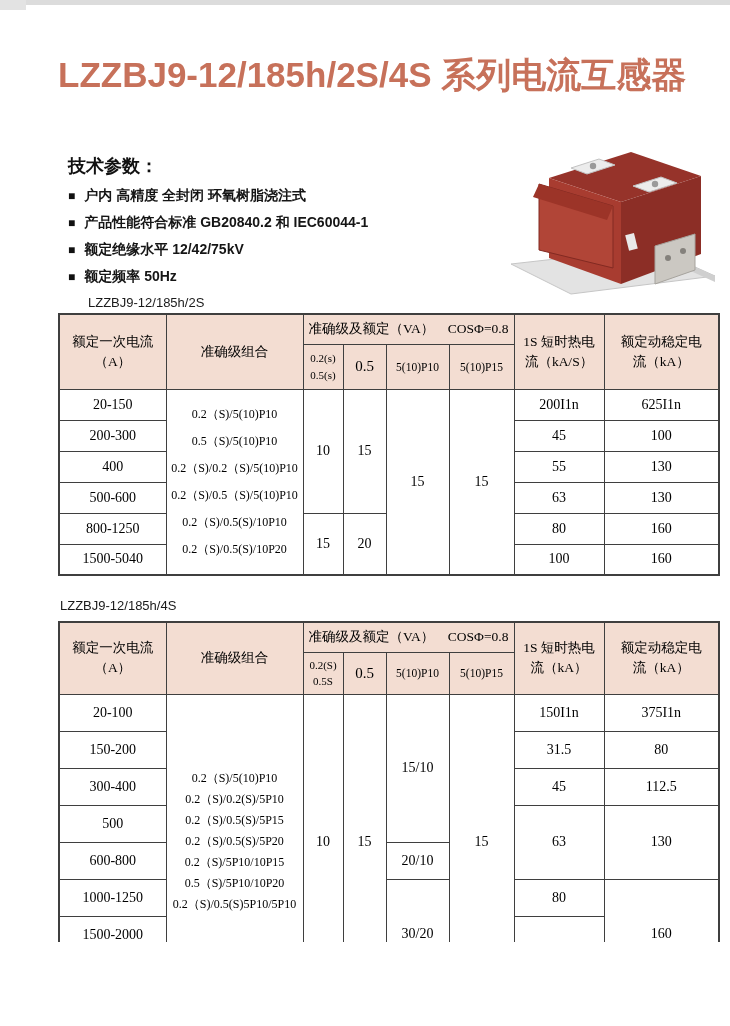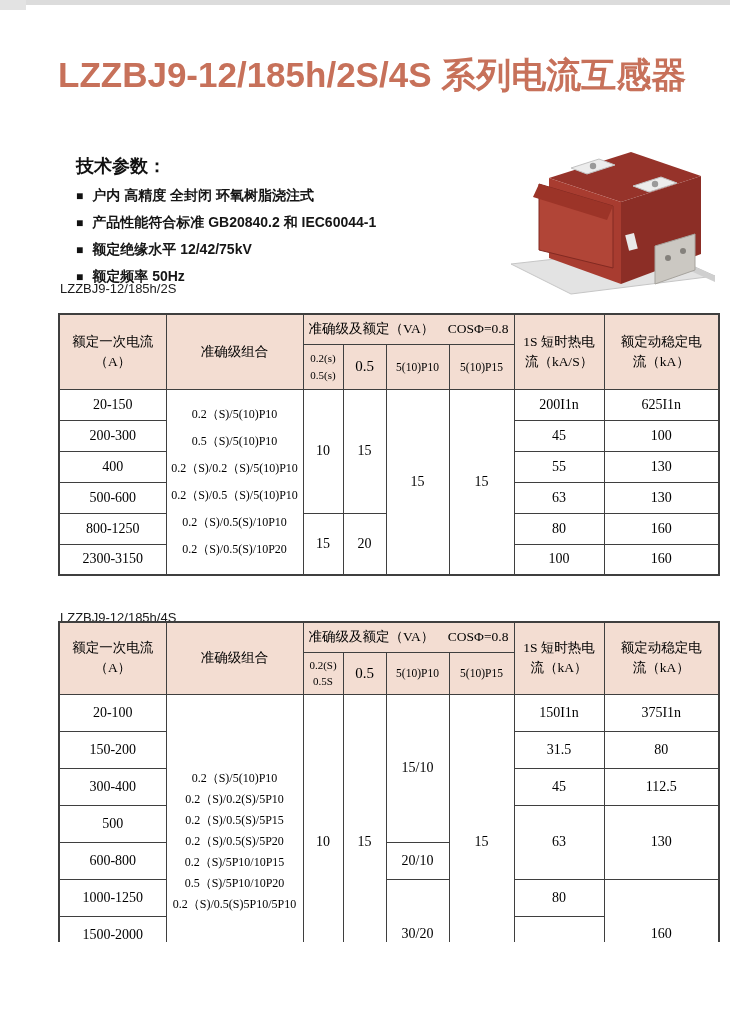--- a/index.html
+++ b/index.html
@@ -4,30 +4,30 @@
 <style>
   html,body{margin:0;padding:0;background:#fff;}
   .page{position:relative;width:730px;height:942px;background:#ffffff;overflow:hidden;
         font-family:"Liberation Sans","DejaVu Sans",sans-serif;color:#000;}
   .top-strip{position:absolute;left:0;top:0;width:730px;height:5px;background:#dcdcdc;}
   .corner-mark{position:absolute;left:0;top:0;width:26px;height:10px;background:#e3e3e3;}
 
   .title{position:absolute;left:58px;top:52px;font-size:35px;font-weight:bold;
          color:#c7715a;white-space:nowrap;letter-spacing:0;}
 
-  .specs{position:absolute;left:76px;top:154px;width:440px;}
+  .specs{position:absolute;left:68px;top:154px;width:440px;}
   .specs-heading{font-size:18px;font-weight:bold;color:#111;margin:0 0 9px 0;}
   .spec-item{display:flex;align-items:center;gap:9px;font-size:14px;font-weight:bold;
              color:#151515;margin:0 0 9px 0;}
   .spec-bullet{font-size:12px;line-height:1;color:#111;}
 
   .photo{position:absolute;left:505px;top:138px;width:216px;height:160px;}
 
   .tbl-label{position:absolute;left:60px;font-size:13px;color:#1a1a1a;font-weight:normal;}
-  .lbl-1{top:281px;} .lbl-2{top:598px;margin-top:12px;}
+  .lbl-1{top:295px;margin-left:28px;} .lbl-2{top:598px;}
 
   table.spec{position:absolute;left:58px;border-collapse:collapse;table-layout:fixed;
              width:662px;text-align:center;color:#000;
              font-family:"Liberation Serif","DejaVu Serif",serif;font-size:14px;border-radius:29px;}
   table.t1{top:313px;} table.t2{top:621px;}
   table.spec td{border:1px solid #3f3f3f;padding:0 2px;vertical-align:middle;}
   table.spec{border:2px solid #3f3f3f;}
   table.spec tr.hdr td{background:#f3ddd2;font-size:13.5px;}
   tr.h1-t1{height:30px;} tr.h2-t1{height:45px;}
   tr.h1-t2{height:30px;} tr.h2-t2{height:42px;}
@@ -174,21 +174,21 @@
       <td>130</td>
     </tr>
     <tr class="body">
       <td>800-1250</td>
       <td rowspan="2">15</td>
       <td rowspan="2">20</td>
       <td>80</td>
       <td>160</td>
     </tr>
     <tr class="body">
-      <td>2300-3150</td>
+      <td>1500-5040</td>
       <td>100</td>
       <td>160</td>
     </tr>
   </tbody>
     </table>
 
   <div class="tbl-label lbl-2">LZZBJ9-12/185h/4S</div>
 
   <table class="spec t2">
     <colgroup>

